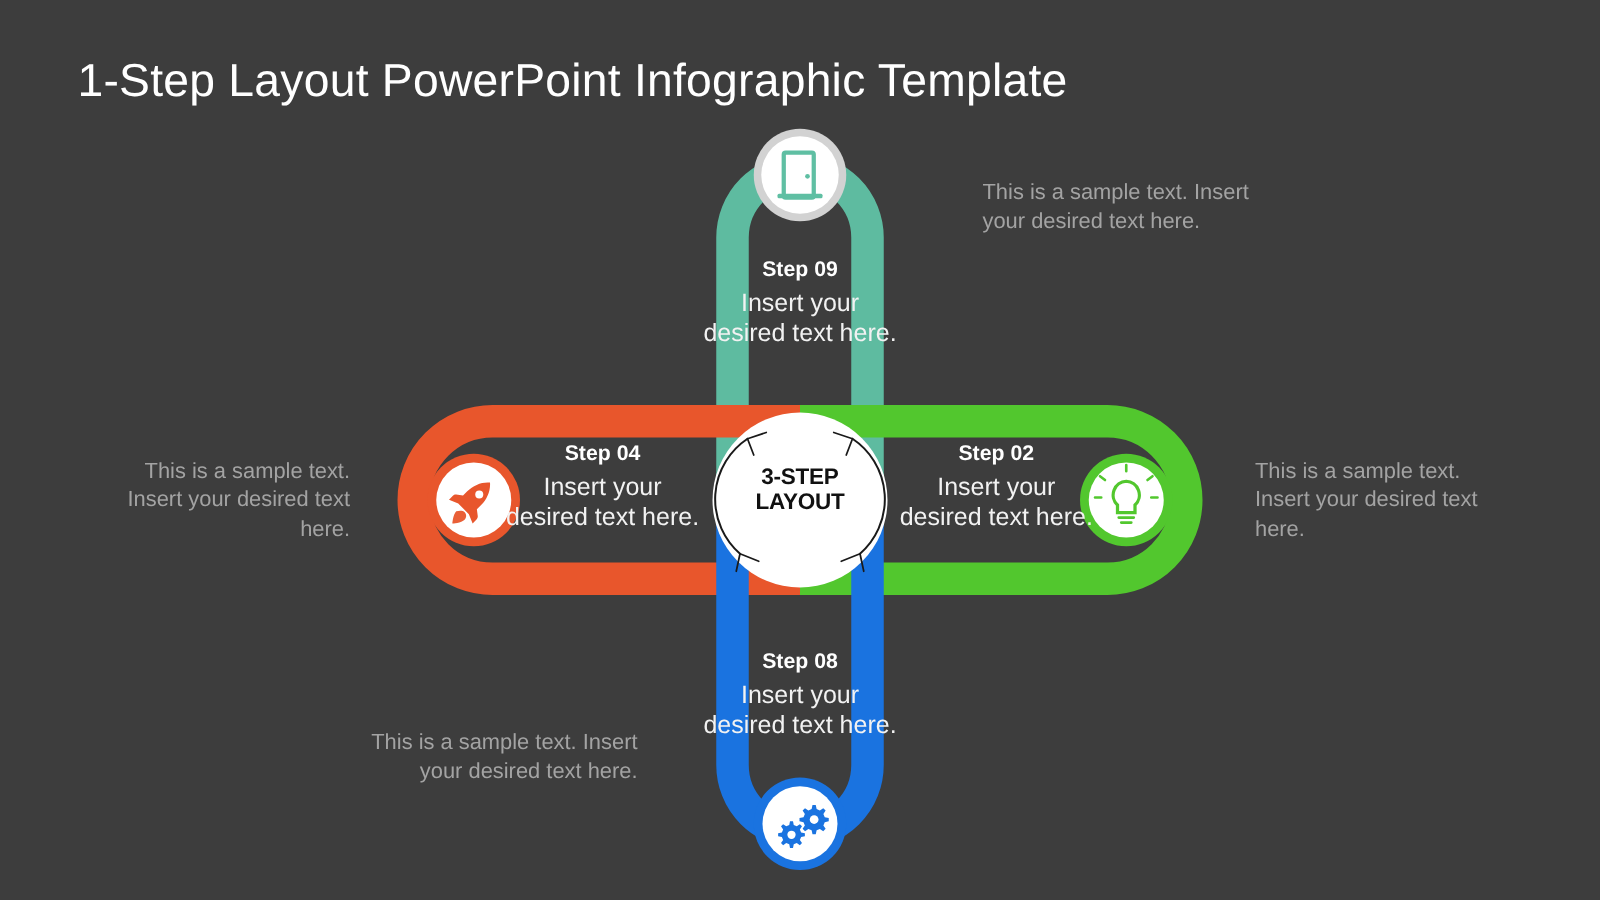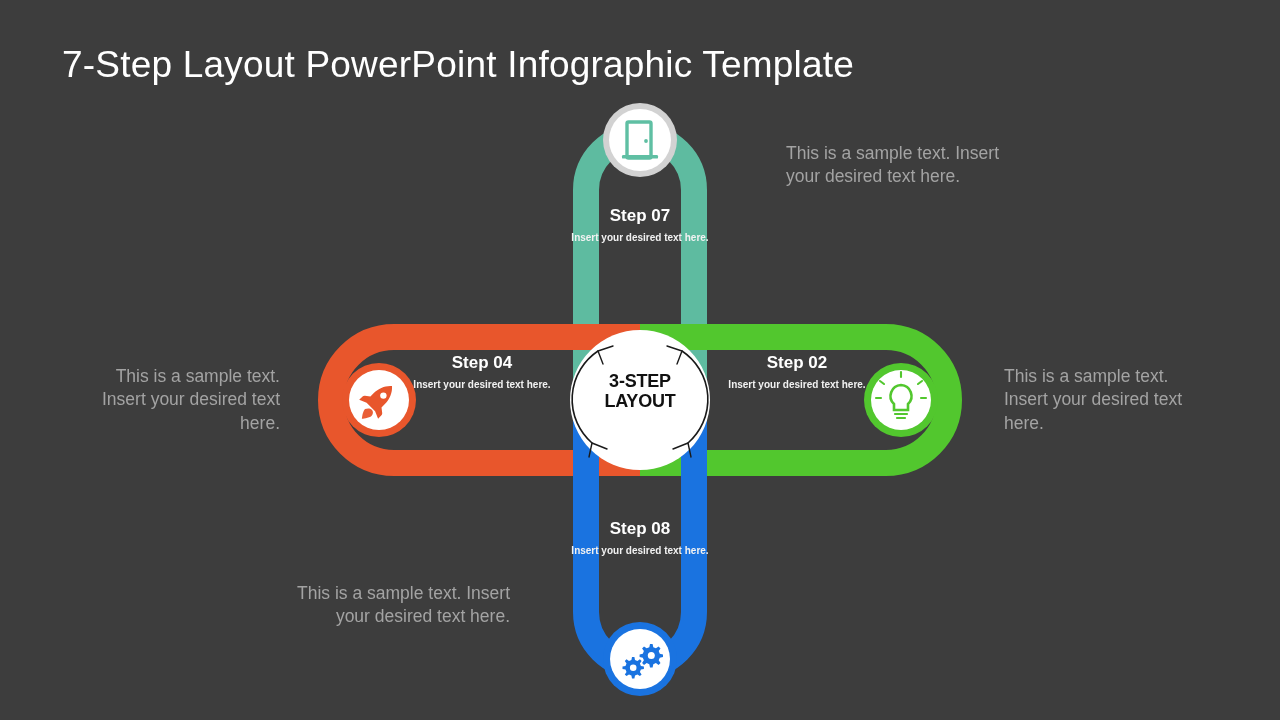--- a/index.html
+++ b/index.html
@@ -41,24 +41,24 @@
     color: #ffffff;
   }
   .step-title {
     font-size: 17px;
     font-weight: bold;
     color: #ffffff;
     margin-bottom: 6px;
     white-space: nowrap;
   }
   .step-desc {
-    font-size: 10px;
+    font-size: 20px;
     line-height: 1.18;
     color: #f2f2f2;
-    font-weight: 700;
+    font-weight: 400;
   }
 
   #step1-text { left: 560px; top: 206px; }
   #step2-text { left: 717px; top: 353px; }
   #step3-text { left: 560px; top: 519px; }
   #step4-text { left: 402px; top: 353px; }
 
   .sample-text {
     position: absolute;
     font-size: 17.5px;
@@ -100,21 +100,21 @@
     font-size: 18px;
     font-weight: bold;
     color: #111111;
     line-height: 1.12;
     letter-spacing: -0.2px;
   }
 </style>
 </head>
 <body>
 
-<div id="slide-title">7-Step Layout PowerPoint Infographic Template</div>
+<div id="slide-title">1-Step Layout PowerPoint Infographic Template</div>
 
 <svg id="diagram" viewBox="0 0 1280 720">
 
   <g>
     <path d="M 586,400 L 586,190 A 54,54 0 0 1 694,190 L 694,400" fill="none" stroke="#5fbfa3" stroke-width="26" opacity="0.97"></path>
   </g>
 
   <g>
     <path d="M 640,337 L 886,337 A 63,63 0 0 1 886,463 L 640,463" fill="none" stroke="#52c72e" stroke-width="26"></path>
   </g>
@@ -181,21 +181,21 @@
     </g>
   </g>
 </svg>
 
 <div class="center-label">
   <div>3-STEP</div>
   <div>LAYOUT</div>
 </div>
 
 <div class="step-text" id="step1-text">
-  <div class="step-title">Step 07</div>
+  <div class="step-title">Step 09</div>
   <div class="step-desc">Insert your desired text here.</div>
 </div>
 
 <div class="step-text" id="step2-text">
   <div class="step-title">Step 02</div>
   <div class="step-desc">Insert your desired text here.</div>
 </div>
 
 <div class="step-text" id="step3-text">
   <div class="step-title">Step 08</div>

